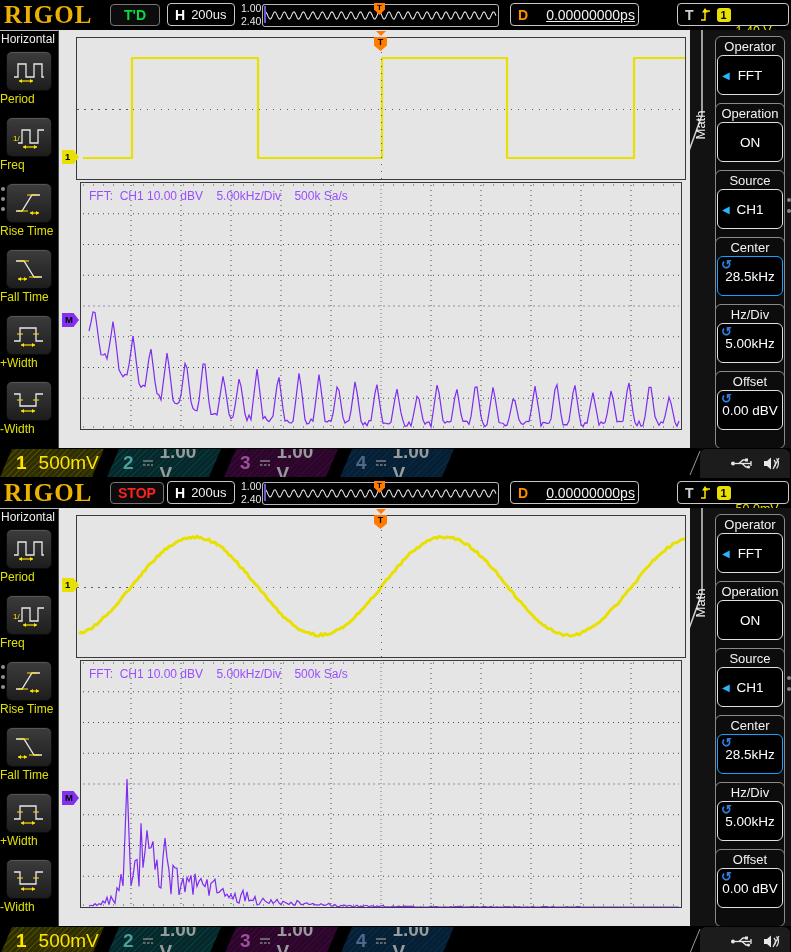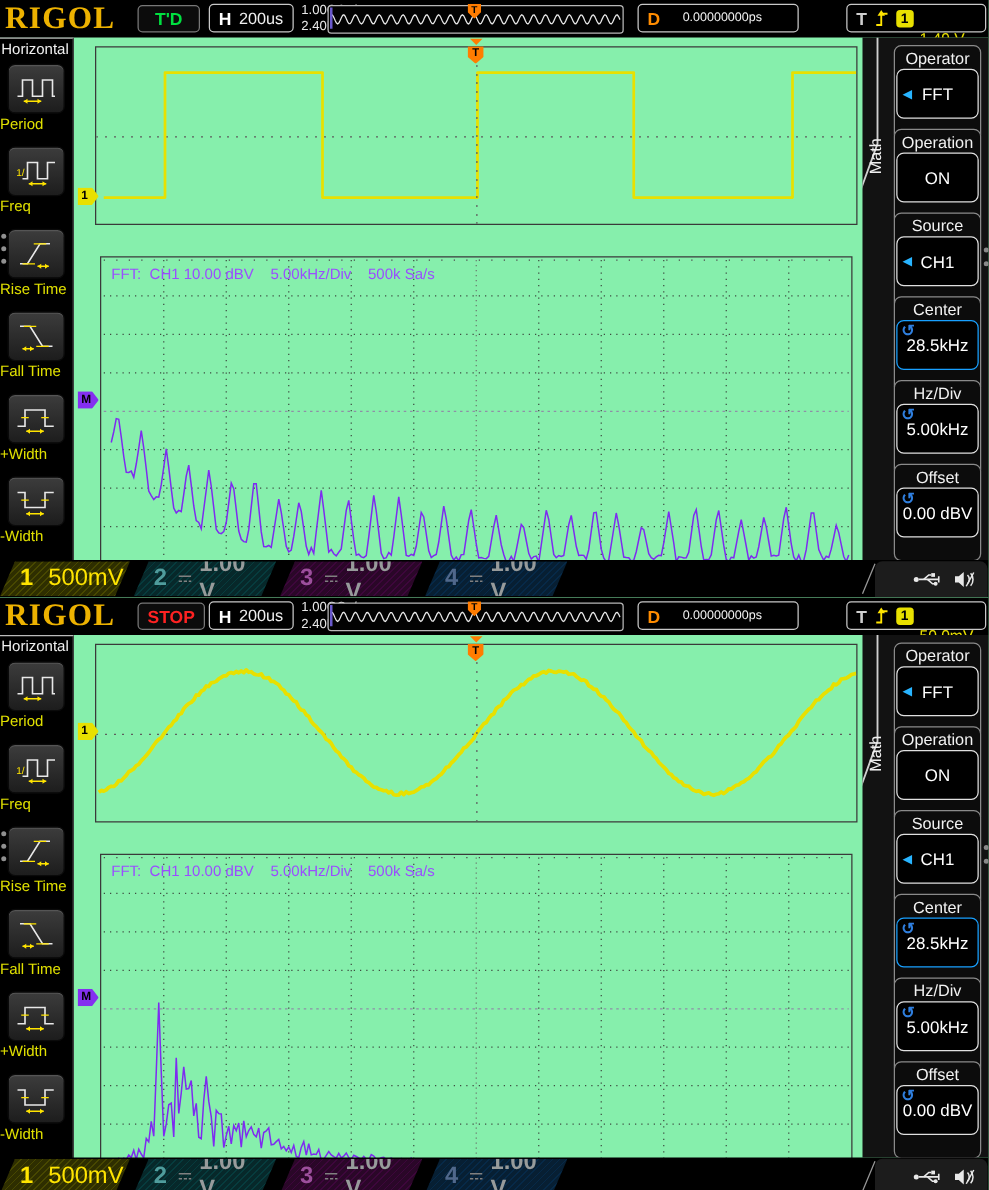--- a/index.html
+++ b/index.html
@@ -1,18 +1,18 @@
 <!DOCTYPE html>
 <html><head>
 <meta charset="utf-8">
 <style>
   html,body{margin:0;padding:0;background:#000;}
   body{width:791px;height:952px;position:relative;overflow:hidden;
        font-family:"Liberation Sans",sans-serif;-webkit-font-smoothing:antialiased;}
-  .scope{position:absolute;left:0;width:791px;height:478px;background:#86efac;overflow:hidden;}
+  .scope{position:absolute;left:0;width:791px;height:478px;background:#e5e5e5;overflow:hidden;}
   #scope2{top:478px;}
   
   .topbar{position:absolute;left:0;top:0;width:791px;height:30px;background:#000;}
   .logo{position:absolute;left:4px;top:1px;font-family:"Liberation Serif",serif;
         font-weight:bold;font-size:25px;color:#edb200;letter-spacing:1px;}
   .status{position:absolute;left:110px;top:4px;height:18px;min-width:34px;padding:1px 7px;
           border:1px solid #787878;border-radius:4px;background:#0c0c0c;color:#00e040;
           font-weight:bold;font-size:14px;line-height:18px;text-align:center;}
   .status.st-red{color:#ff2222;}
   .tb-box{position:absolute;top:3px;height:21px;border:1px solid #c8c8c8;border-radius:4px;
@@ -23,21 +23,21 @@
   .rate{position:absolute;left:241px;top:2px;font-size:10.5px;line-height:13px;color:#e8e8e8;}
   .preview{position:absolute;left:262px;top:4px;width:235px;height:21px;border:1px solid #b8b8b8;
            border-radius:3px;background:#020202;}
   .preview svg{position:absolute;left:0;top:0;width:100%;height:100%;}
   .pv-cursor{position:absolute;left:1px;top:1px;width:2px;height:17px;background:#6a5acd;}
   .pv-t{position:absolute;left:111px;top:-2px;width:11px;height:12px;background:#ff7c00;
         clip-path:polygon(0 0,100% 0,100% 55%,50% 100%,0 55%);
         color:#000;font-weight:bold;font-size:8px;text-align:center;line-height:9px;}
   .dbox{left:510px;width:127px;}
   .dletter{font-weight:bold;font-size:14px;color:#ff8c00;margin:0 8px 0 7px;}
-  .dval{font-size:10px;color:#f2f2f2;margin-left:10px;}
+  .dval{font-size:14px;color:#f2f2f2;margin-left:10px;text-decoration:underline;}
   .tbox{left:677px;width:102px;padding:0 4px;gap:5px;}
   .tletter{font-weight:bold;font-size:14px;color:#cfcfcf;margin-left:3px;}
   .chbadge{display:inline-block;width:14px;height:14px;background:#e8e000;border-radius:3px;
            color:#000;font-weight:bold;font-size:11px;line-height:14px;text-align:center;}
   .tval{font-size:12.5px;color:#e8e000;margin-top:32px;}
   
   .sidebar{position:absolute;left:0;top:30px;width:58px;height:418px;border-top:1px solid #bbb;
            border-right:1px solid #444;background:#000;}
   .sb-title{font-size:12px;color:#f0f0f0;margin:1px 0 5px 1px;}
   .sb-item{margin-bottom:11px;}
@@ -47,21 +47,21 @@
   .sb-label{font-size:12px;color:#e0e000;margin-top:1px;}
   .page-dots{position:absolute;left:1px;top:156px;}
   .page-dots div{width:4px;height:4px;border-radius:50%;background:#909090;margin-bottom:6px;}
   
   .wave-area{position:absolute;left:76px;top:37px;width:608px;height:141px;border:1px solid #3a3a3a;}
   .wave-area::before{content:"";position:absolute;left:0;top:50%;width:100%;height:1px;
     background:repeating-linear-gradient(90deg,#5d5d5d 0 1.5px,transparent 1.5px 7px);}
   .wave-area::after{content:"";position:absolute;top:0;left:50%;height:100%;width:1px;
     background:repeating-linear-gradient(#5d5d5d 0 1.5px,transparent 1.5px 7px);}
   .wave-area svg,.fft-area svg{position:absolute;left:0;top:0;width:100%;height:100%;}
-  .fft-area{position:absolute;left:80px;top:205px;width:600px;height:246px;border:1px solid #3a3a3a;}
+  .fft-area{position:absolute;left:80px;top:182px;width:600px;height:246px;border:1px solid #3a3a3a;}
   .fft-info{position:absolute;left:8px;top:6px;font-size:12px;color:#9a4dff;white-space:pre;}
   .trig-marker{position:absolute;left:374px;top:31px;width:13px;}
   .trig-tri{width:0;height:0;margin:0 auto;border-left:5px solid transparent;
             border-right:5px solid transparent;border-top:5px solid #ff7c00;}
   .trig-body{width:13px;height:14px;background:#ff7c00;margin-top:1px;
              clip-path:polygon(0 0,100% 0,100% 60%,50% 100%,0 60%);
              color:#000;font-weight:bold;font-size:9px;text-align:center;line-height:11px;}
   .flag{position:absolute;left:62px;width:17px;height:14px;color:#000;font-weight:bold;
         font-size:9.5px;line-height:14px;padding-left:3px;box-sizing:border-box;
         clip-path:polygon(0 0,68% 0,100% 50%,68% 100%,0 100%);}

